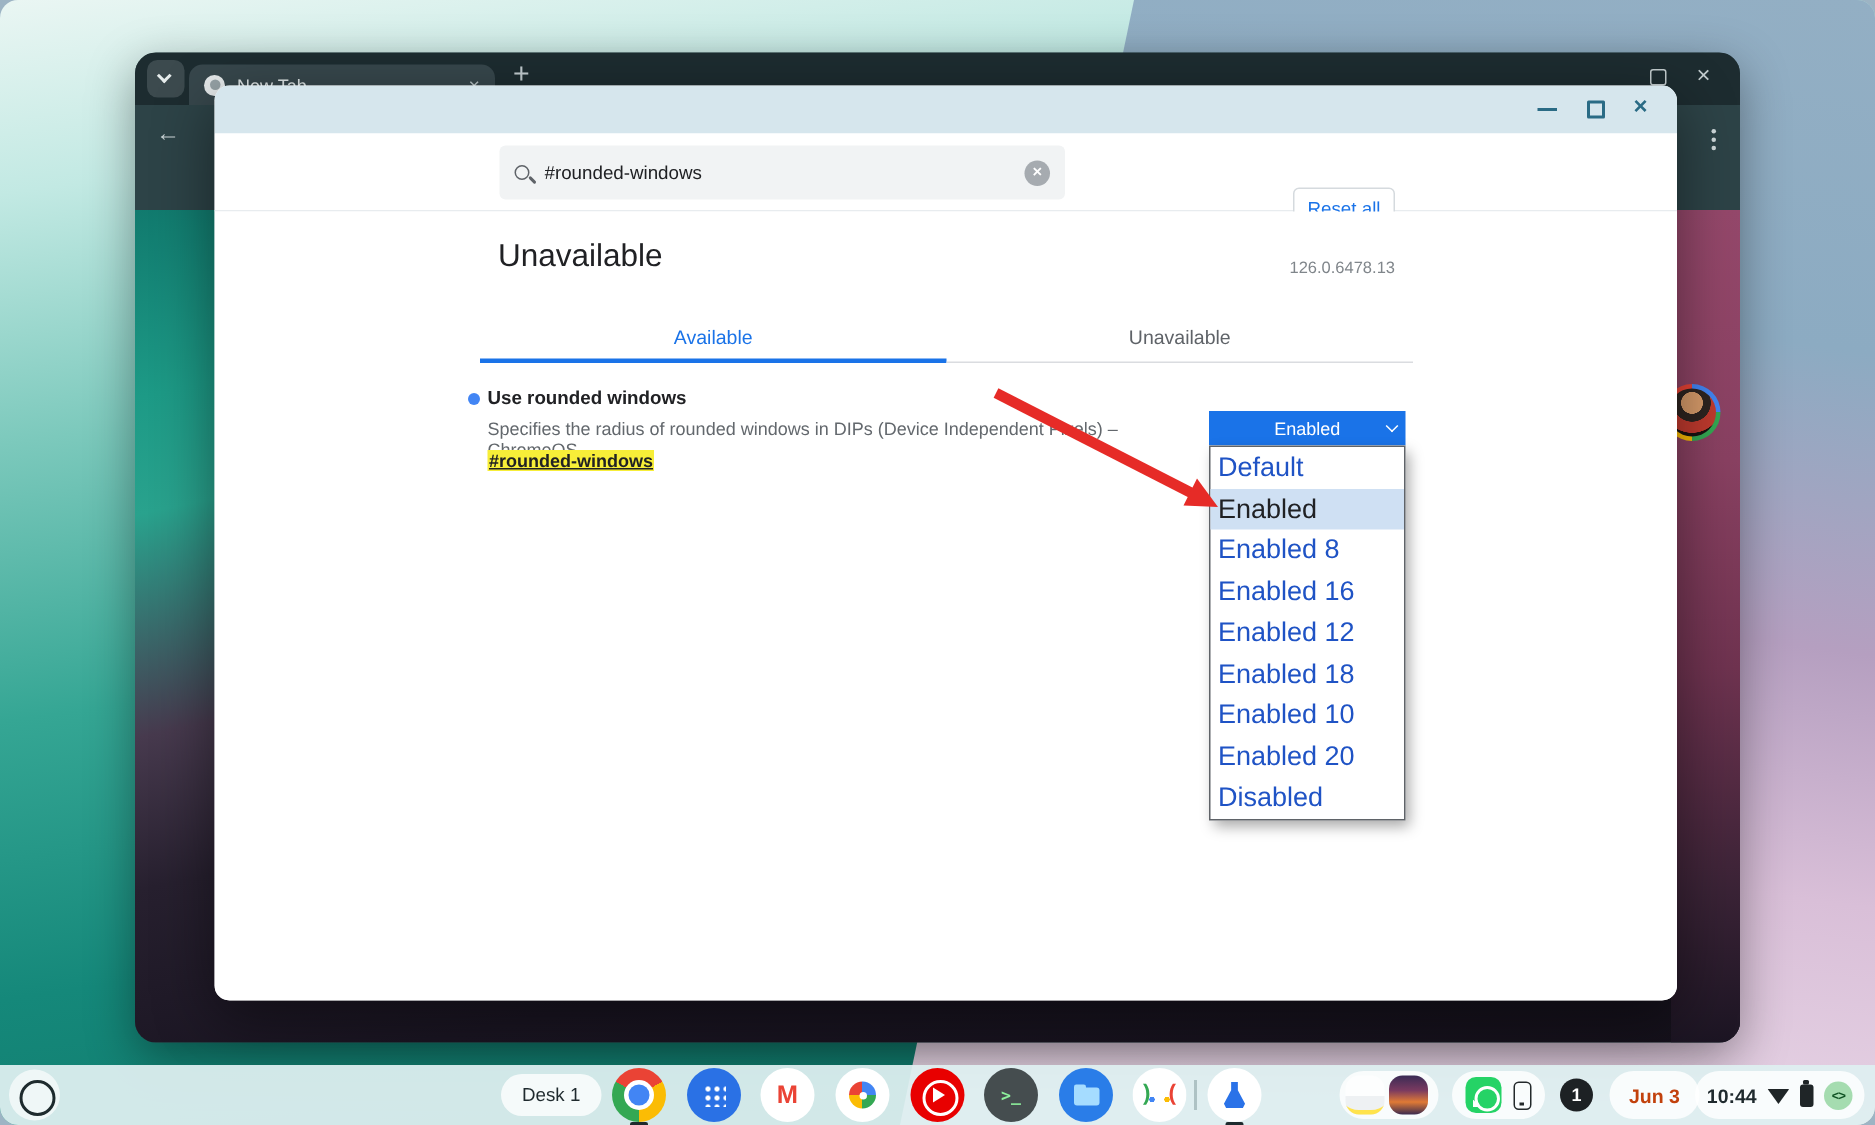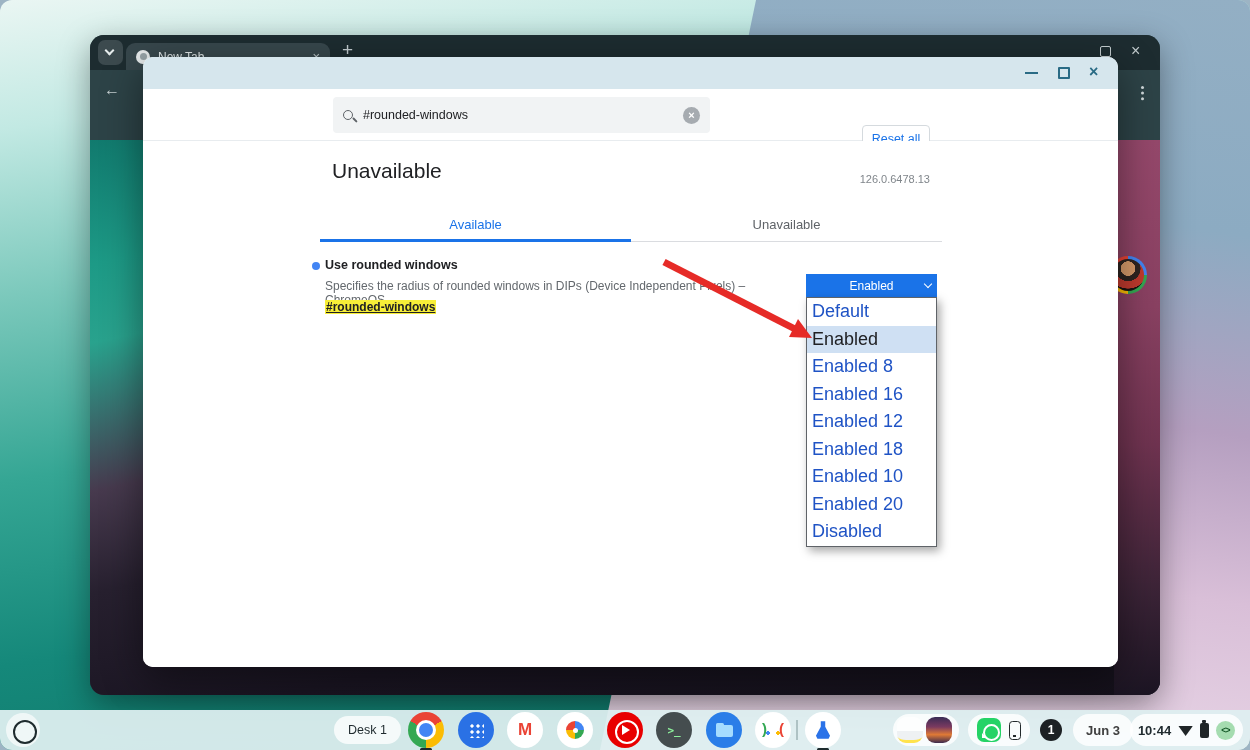--- a/index.html
+++ b/index.html
@@ -142,21 +142,21 @@
   .wa-icon { width:24px; height:24px; border-radius:7px; background:#25d366; position:relative; }
   .wa-icon::after { content:""; position:absolute; left:5.5px; top:5.5px; width:13px; height:13px; border-radius:50%;
     border:2px solid #fff; }
   .wa-icon::before { content:""; position:absolute; left:5px; bottom:4px; width:5px; height:5px; background:#fff;
     clip-path:polygon(0 100%, 0 0, 100% 100%); }
   .phone-icon { width:12px; height:19px; border:1.9px solid #23292b; border-radius:3.5px; position:relative; }
   .phone-icon::after { content:""; position:absolute; left:2.5px; bottom:1.5px; width:3px; height:1.6px; background:#23292b; }
   .notif-circle { position:absolute; left:1040px; top:9px; width:22px; height:22px; border-radius:50%; background:#1d2124;
     color:#fff; font-size:12px; font-weight:bold; display:flex; align-items:center; justify-content:center; }
   .date-pill { position:absolute; left:1073px; top:4px; height:32px; padding:0 13px; border-radius:16px;
-    background:rgba(255,255,255,.82); display:flex; align-items:center; font-size:13px; font-weight:bold; color:#404040; }
+    background:rgba(255,255,255,.82); display:flex; align-items:center; font-size:13px; font-weight:bold; color:#c2410c; }
   .status-pill { position:absolute; left:1130px; top:4px; width:113px; height:32px; border-radius:16px;
     background:rgba(255,255,255,.82); display:flex; align-items:center; justify-content:center; gap:7px; }
   .time-txt { font-size:13px; font-weight:bold; color:#1f2a2e; }
   .wifi-icon { width:15px; height:12px; background:#1f2527; clip-path:polygon(50% 100%, 2% 16%, 98% 16%); border-radius:4px; }
   .batt-icon { width:9px; height:15px; background:#1f2527; border-radius:2px; position:relative; }
   .batt-icon::before { content:""; position:absolute; left:2.3px; top:-2.4px; width:4px; height:2.4px; background:#1f2527; border-radius:1px; }
   .code-circle { width:19px; height:19px; border-radius:50%; background:#a5dcb0; display:flex; align-items:center;
     justify-content:center; font-size:8.5px; font-weight:bold; color:#0f5223; letter-spacing:-.5px; }
 </style>
 </head>

